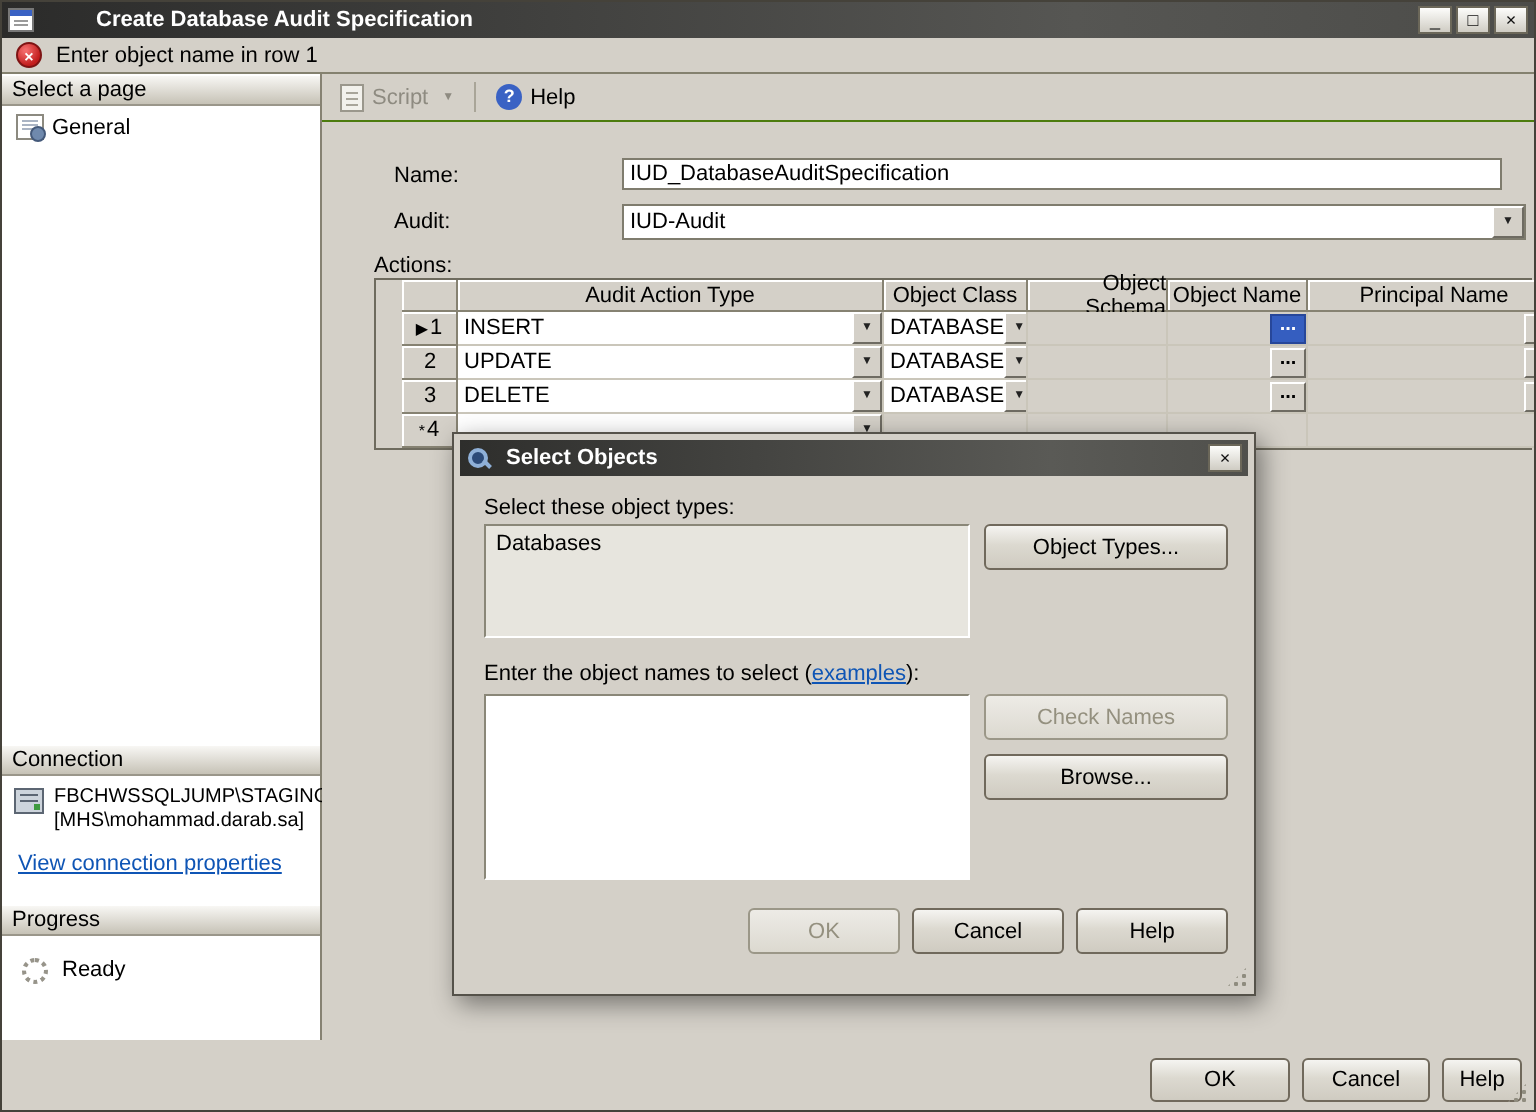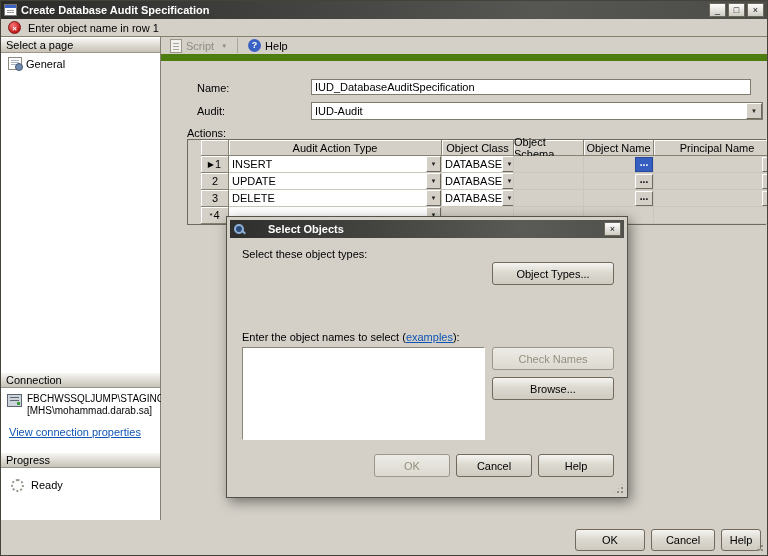--- a/index.html
+++ b/index.html
@@ -11,21 +11,21 @@
 
   
   .titlebar { position:absolute; left:0; top:0; right:0; height:18px;
               background:linear-gradient(90deg,#2b2b2a,#565653 70%,#4c4c49);
               display:flex; align-items:center; padding:0 3px; gap:4px; }
   .title-icon { width:13px; height:12px; background:#fff; border:1px solid #777;
                 position:relative; flex:0 0 auto; }
   .title-icon::before { content:""; position:absolute; left:0; top:0; right:0; height:3px; background:#3a62c4; }
   .title-icon::after { content:""; position:absolute; left:2px; top:5px; width:7px; height:1px;
                        background:#9a9a9a; box-shadow:0 2px 0 #9a9a9a; }
-  .title-text { color:#fff; font-weight:bold; flex:1; white-space:nowrap; overflow:hidden; }
+  .title-text { color:#fff; font-weight:bold; flex:1; white-space:nowrap; overflow:hidden;margin-left:27px; }
   .win-btns { display:flex; gap:2px; }
   .wbtn { width:17px; height:14px; background:linear-gradient(#fdfdfb,#cfccc3);
           border:1px solid #6b6759; font-size:9px; line-height:12px; text-align:center;
           color:#111; cursor:default; }
 
   
   .errorbar { position:absolute; left:0; top:18px; right:0; height:18px; background:#d4d0c8;
               border-bottom:1px solid #84816f; display:flex; align-items:center; padding:0 7px; gap:7px; }
   .err-icon { width:13px; height:13px; border-radius:50%;
               background:radial-gradient(circle at 35% 30%, #f26a6a 8%, #c21d1d 70%);
@@ -58,21 +58,21 @@
   .icon-server::after { content:""; position:absolute; right:1px; bottom:1px; width:3px; height:3px; background:#3f9b3f; }
   .srv-lines { line-height:12px; white-space:nowrap; }
   .link { color:#0f55b5; text-decoration:underline; cursor:pointer; }
   .conn-link { display:inline-block; margin:9px 0 0 2px; font-size:11px; }
 
   .prog-box { height:52px; flex:0 0 52px; padding:11px 0 0 10px; display:flex; align-items:flex-start; gap:7px; }
   .spinner { width:13px; height:13px; border:2px dotted #97948a; border-radius:50%; flex:0 0 auto; }
 
   
   .toolbar { position:absolute; left:0; top:0; right:0; height:24px; display:flex; align-items:center;
-             padding:0 4px; gap:2px; border-bottom:7px solid #4d7c0f; background:#d4d0c8; }
+             padding:0 4px; gap:2px; border-bottom:1px solid #4d7c0f; background:#d4d0c8; }
   .tb-btn { display:flex; align-items:center; gap:4px; padding:2px 5px; height:20px; cursor:default; }
   .dis-text { color:#8e8b81; }
   .tb-dd { font-size:6px; color:#8e8b81; margin-left:3px; }
   .tb-sep { width:1px; height:15px; background:#a9a598; margin:0 3px; }
   .icon-script { width:12px; height:14px; background:#f2f1ec; border:1px solid #9a978c; position:relative; flex:0 0 auto; }
   .icon-script::before { content:""; position:absolute; left:2px; top:3px; width:6px; height:1px;
                          background:#a8a59a; box-shadow:0 3px 0 #a8a59a, 0 6px 0 #a8a59a; }
   .icon-help { width:13px; height:13px; border-radius:50%; background:#3a62c4; color:#fff;
                font-size:9px; font-weight:bold; line-height:13px; text-align:center; flex:0 0 auto; }
 
@@ -102,21 +102,21 @@
   .cv { flex:1; padding-left:3px; white-space:nowrap; }
   .dd { width:15px; height:100%; flex:0 0 15px; background:#d4d0c8; border:1px solid;
         border-color:#fff #6e6b62 #6e6b62 #fff; font-size:6px; color:#222;
         display:flex; align-items:center; justify-content:center; }
   .dots { width:18px; height:15px; flex:0 0 18px; margin-left:auto; background:#d4d0c8; border:1px solid;
           border-color:#fff #6e6b62 #6e6b62 #fff; font-weight:bold; font-size:10px; line-height:9px;
           text-align:center; cursor:default; }
   .dots.sel { background:#355ec0; color:#fff; border-color:#27479a; }
   .c-action { width:213px; flex:0 0 213px; }
   .c-class { width:72px; flex:0 0 72px; }
-  .c-schema { width:70px; flex:0 0 70px; }
+  .c-schema { width:70px; flex:0 0 70px;text-align:right; }
   .c-name { width:70px; flex:0 0 70px; }
   .c-principal { width:126px; flex:0 0 126px; border-right:none; }
 
   
   .footer { position:absolute; left:0; top:519px; width:768px; height:37px; background:#d4d0c8;
             display:flex; justify-content:flex-end; align-items:flex-start; gap:6px; padding:9px 8px 0 0; }
   .btn { border:1px solid #70695c; background:linear-gradient(#f5f4f1,#dcd9d0 45%,#cfcbc1);
          border-radius:3px; font-family:"Liberation Sans",sans-serif; font-size:11px; color:#000;
          display:flex; align-items:center; justify-content:center; cursor:default; }
   .btn.disabled { color:#94907f; border-color:#9b9788; background:linear-gradient(#edebe6,#dcd9d0); }
@@ -125,21 +125,21 @@
   .b-help { width:40px; height:22px; }
   .grip { position:absolute; right:2px; bottom:2px; width:13px; height:13px;
           background-image:radial-gradient(#8f8c7f 1px, transparent 1.2px);
           background-size:4px 4px; clip-path:polygon(100% 0, 100% 100%, 0 100%); }
 
   
   .dialog { position:absolute; left:225px; top:215px; width:402px; height:282px; background:#d4d0c8;
             border:1px solid #55524a; box-shadow:3px 4px 12px rgba(0,0,0,.45); z-index:10; }
   .dlg-tb { position:absolute; left:3px; top:3px; right:3px; height:18px;
             background:linear-gradient(90deg,#2e2e2c,#5a5a56 75%,#50504c);
-            display:flex; align-items:center; padding:0 3px; gap:22px; }
+            display:flex; align-items:center; padding:0 3px; gap:7px; }
   .dlg-title { color:#fff; font-weight:bold; flex:1; }
   .icon-zoom { width:13px; height:13px; position:relative; flex:0 0 auto; }
   .icon-zoom::before { content:""; position:absolute; left:1px; top:1px; width:6px; height:6px;
                        border:2px solid #8fb0d8; border-radius:50%; background:#2c4a78; }
   .icon-zoom::after { content:""; position:absolute; left:8px; top:8px; width:5px; height:2px;
                       background:#8fb0d8; transform:rotate(45deg); }
   .dlg-label { position:absolute; left:15px; }
   .types-box { position:absolute; left:15px; top:45px; width:243px; height:57px;
                border:1px solid; border-color:#8a8778 #fff #fff #8a8778; background:#e7e5de; padding:3px 5px; }
   .names-area { position:absolute; left:15px; top:130px; width:243px; height:93px;
@@ -326,20 +326,23 @@
   <div class="grip"></div>
 
   <div class="dialog">
     <div class="dlg-tb">
       <span class="icon-zoom"></span>
       <span class="dlg-title">Select Objects</span>
       <span class="wbtn">×</span>
     </div>
 
     <div class="dlg-label" style="top:31px;">Select these object types:</div>
+    <div class="types-box">
+      <span>Databases</span>
+    </div>
     <div class="btn d-btn" style="left:265px; top:45px;">Object Types...</div>
 
     <div class="dlg-label" style="top:114px;">
       <span>Enter the object names to select (</span><a class="link">examples</a><span>):</span>
     </div>
     <textarea class="names-area" style=""></textarea>
     <div class="btn d-btn disabled" style="left:265px; top:130px;text-align:right;">Check Names</div>
     <div class="btn d-btn" style="left:265px; top:160px;">Browse...</div>
 
     <div class="btn d-btn-bottom disabled" style="left:147px;">OK</div>

